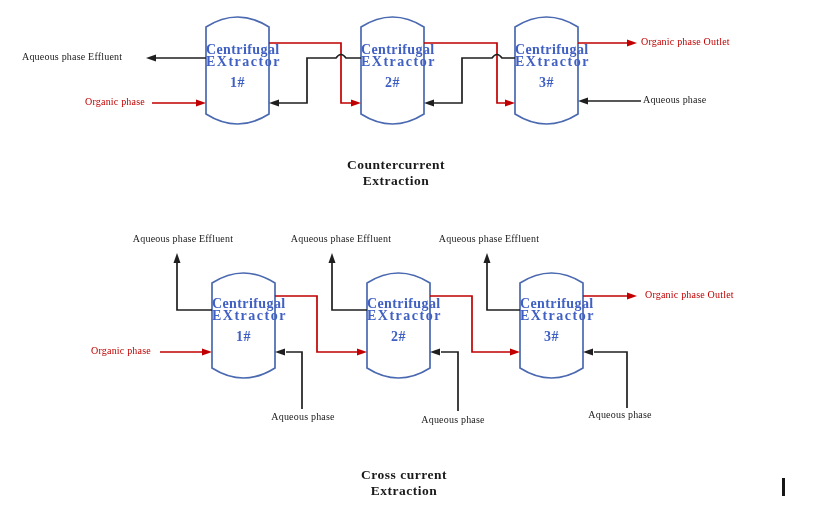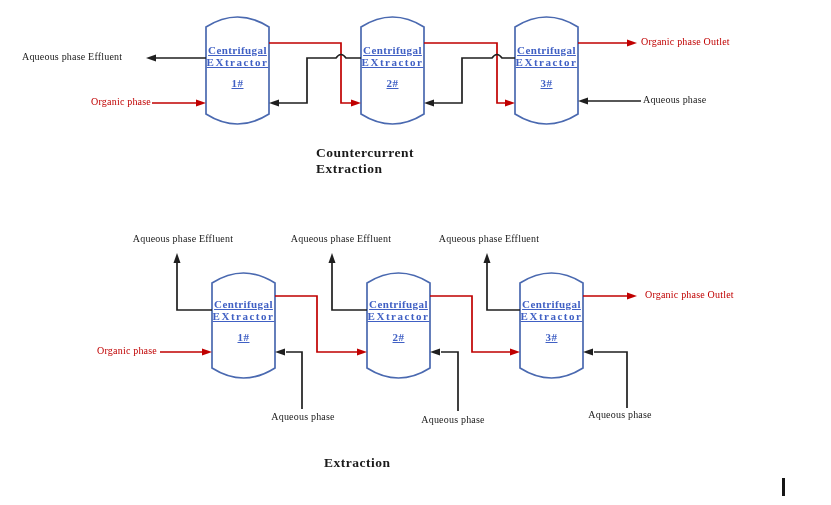--- a/index.html
+++ b/index.html
@@ -17,44 +17,44 @@
   .ra{fill:#c00000;stroke:none;}
   .vessel{stroke:#4a69b0;stroke-width:1.7;fill:#ffffff;}
   .lbl{
     position:absolute;
     font-size:10px;
     color:#1a1a1a;
     letter-spacing:0.2px;
     white-space:nowrap;
   }
   .lbl.red{color:#c00000;}
-  .lbl.right{text-align:right;}
+  .lbl.right{text-align:center;}
   .lbl.center{text-align:center;}
   .vessel-text{
     position:absolute;
     width:63px;
     text-align:center;
     color:#4060c4;
     font-weight:bold;
-    font-size:11px;
+    font-size:14px;
     line-height:12px;
-    text-decoration:underline;
   }
   .vessel-text .vl1{letter-spacing:0.4px;}
   .vessel-text .vl2{letter-spacing:1.5px;}
   .vessel-text .vnum{margin-top:9px;letter-spacing:0.5px;}
   .title{
     position:absolute;
     width:160px;
-    text-align:left;
+    text-align:center;
     font-weight:bold;
     font-size:13.5px;
     line-height:15.5px;
     color:#1a1a1a;
     letter-spacing:0.5px;
+    margin-top:12px;
   }
   .cursor-bar{
     position:absolute;
     left:782px;top:478px;
     width:3px;height:18px;
     background:#161616;
   }
 </style>
 </head>
 <body>
@@ -171,18 +171,19 @@
   <div class="lbl center" style="left:427px;top:233px;width:124px;">Aqueous phase Effluent</div>
 
   <div class="lbl red right" style="left:85px;top:345px;width:72px;">Organic phase</div>
   <div class="lbl red" style="left:645px;top:289px;">Organic phase Outlet</div>
 
   <div class="lbl center" style="left:253px;top:411px;width:100px;">Aqueous phase</div>
   <div class="lbl center" style="left:403px;top:414px;width:100px;">Aqueous phase</div>
   <div class="lbl center" style="left:570px;top:409px;width:100px;">Aqueous phase</div>
 
   <div class="title" style="left:324px;top:455px;">
+    <div>Cross current</div>
     <div>Extraction</div>
   </div>
 
   <div class="cursor-bar"></div>
 
 </div>
 
 </body></html>

